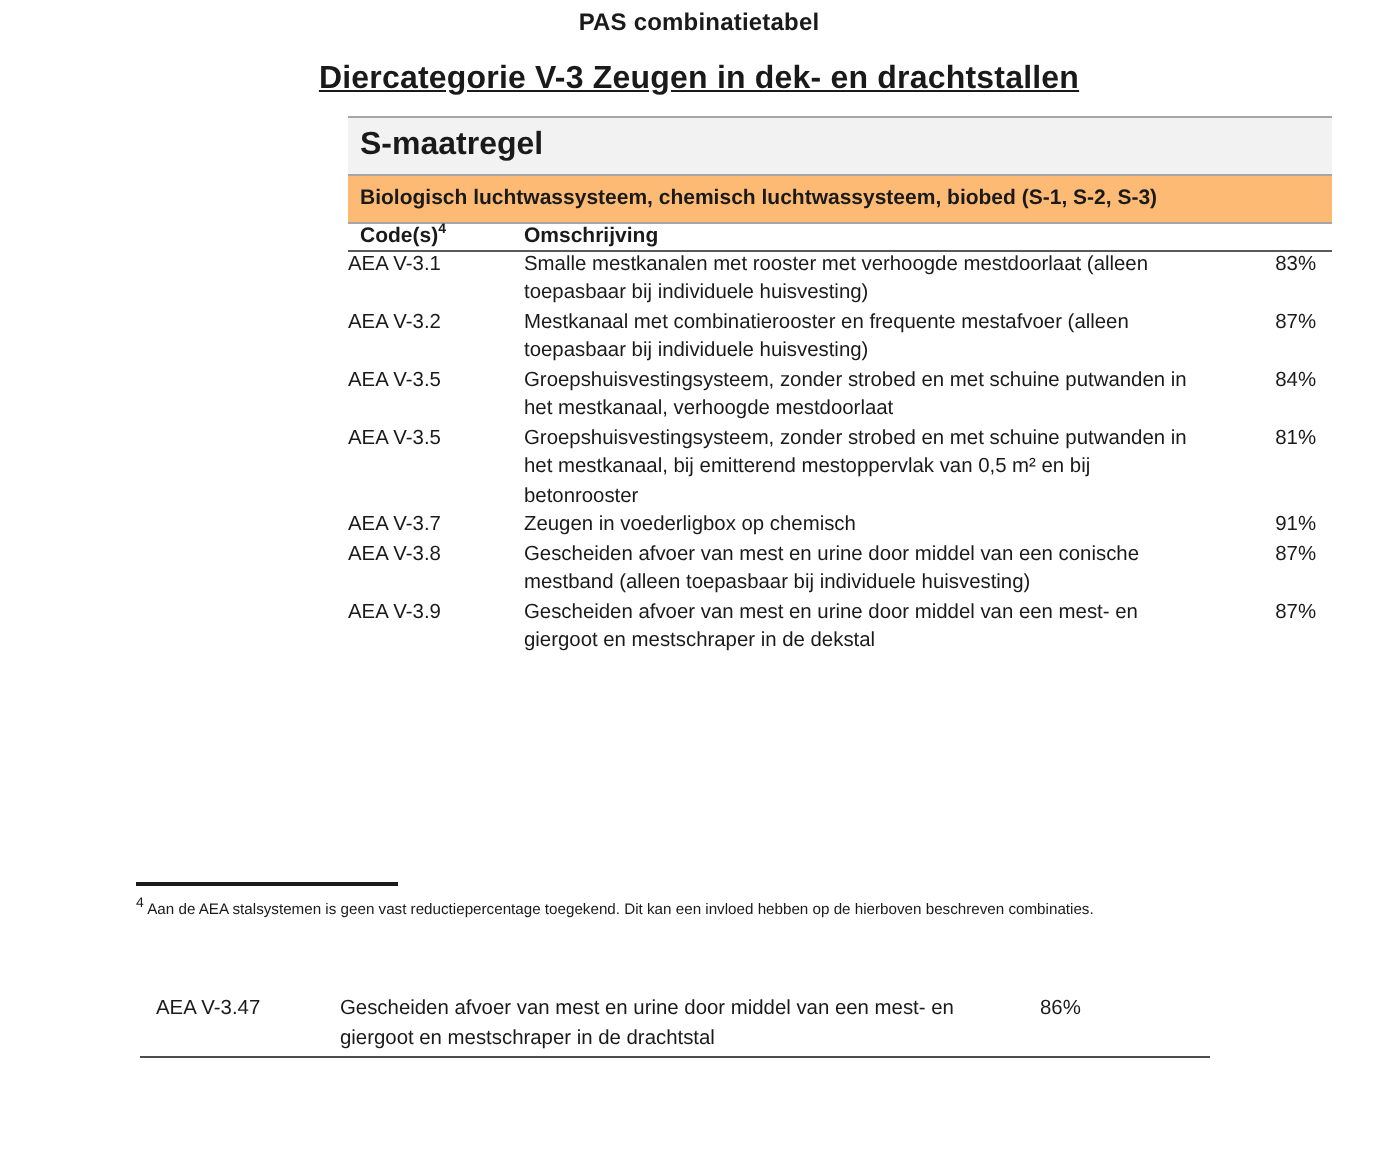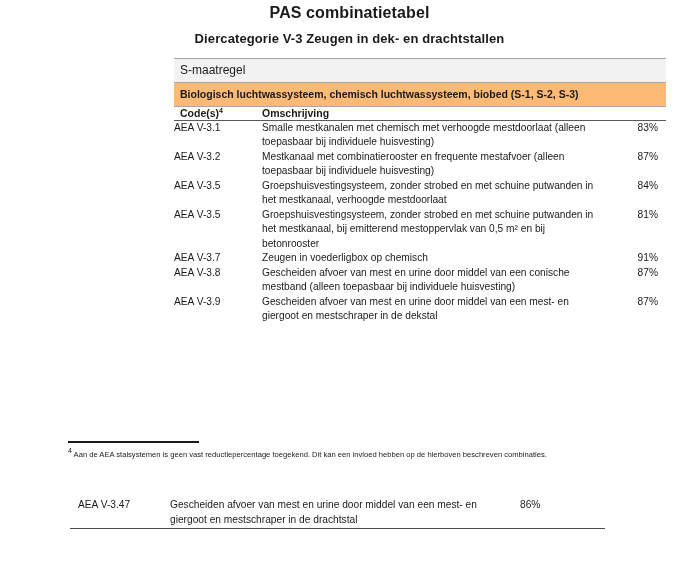--- a/index.html
+++ b/index.html
@@ -22,52 +22,53 @@
     height: 576px;
   }
 
   
   .doc-title {
     position: absolute;
     top: 4px;
     left: 0;
     width: 699px;
     text-align: center;
-    font-size: 16px;
+    font-size: 12px;
     font-weight: bold;
     letter-spacing: 0.1px;
     color: #1a1a1a;
   }
   .doc-subtitle {
     position: absolute;
     top: 31px;
     left: 0;
     width: 699px;
     text-align: center;
-    font-size: 13px;
+    font-size: 16px;
     font-weight: bold;
     letter-spacing: 0.1px;
     color: #1a1a1a;
+    text-decoration: underline;
   }
 
   
   .main-table {
     position: absolute;
     top: 58px;
     left: 174px;
     width: 492px;
   }
 
   .band-row {
     border-top: 1.2px solid #a6a6a6;
     border-bottom: 1.2px solid #a6a6a6;
     background: #f2f2f2;
     padding: 4px 6px 4px 6px;
-    font-size: 12px;
-    font-weight: normal;
+    font-size: 16px;
+    font-weight: bold;
     line-height: 1.25;
   }
   .band-row-2 {
     border-bottom: 1.2px solid #a6a6a6;
     background: #fdba74;
     padding: 5px 6px 5px 6px;
     font-size: 10.5px;
     font-weight: bold;
     line-height: 1.25;
   }
@@ -192,21 +193,21 @@
 
     <table class="grid">
       <colgroup>
         <col class="col-code">
           <col class="col-desc">
           <col class="col-pct">
       </colgroup>
       <tbody id="main-rows">
           <tr>
             <td class="body-cell code">AEA V-3.1</td>
-            <td class="body-cell desc">Smalle mestkanalen met chemisch met verhoogde mestdoorlaat (alleen toepasbaar bij individuele huisvesting)</td>
+            <td class="body-cell desc">Smalle mestkanalen met rooster met verhoogde mestdoorlaat (alleen toepasbaar bij individuele huisvesting)</td>
             <td class="body-cell pct">83%</td>
           </tr>
           <tr>
             <td class="body-cell code">AEA V-3.2</td>
             <td class="body-cell desc">Mestkanaal met combinatierooster en frequente mestafvoer (alleen toepasbaar bij individuele huisvesting)</td>
             <td class="body-cell pct">87%</td>
           </tr>
           <tr>
             <td class="body-cell code">AEA V-3.5</td>
             <td class="body-cell desc">Groepshuisvestingsysteem, zonder strobed en met schuine putwanden in het mestkanaal, verhoogde mestdoorlaat</td>

